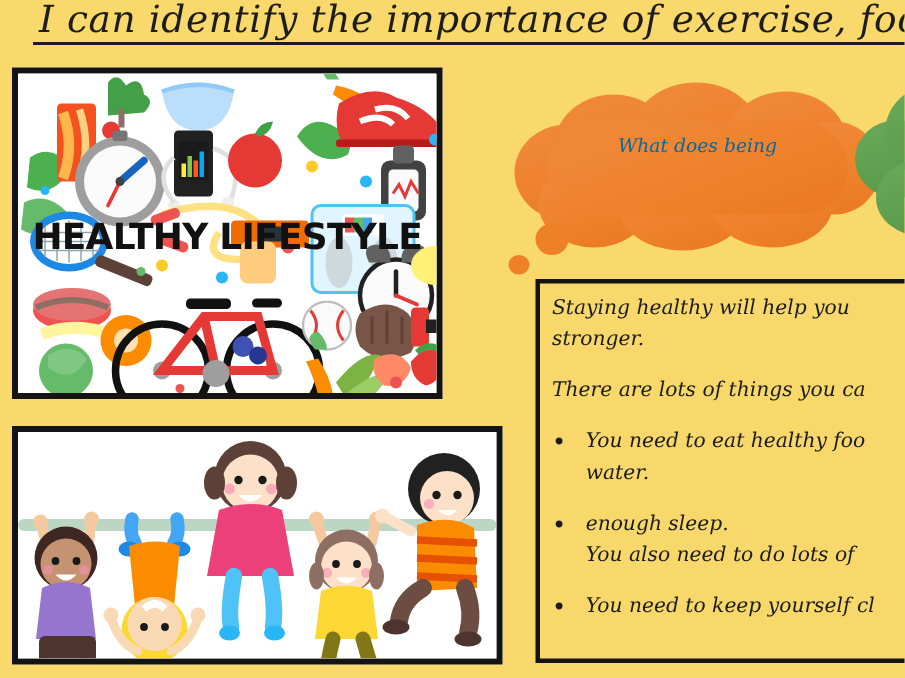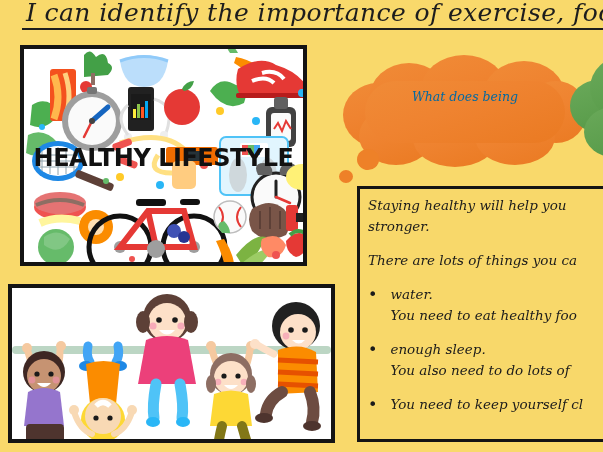--- a/index.html
+++ b/index.html
@@ -25,21 +25,21 @@
   .title-rule{
     position:absolute;left:22px;top:28px;width:600px;height:2px;background:#1d1d1d;
   }
 
   
   .photo{
     position:absolute;background:#ffffff;
     border:4px solid #141414;
     box-sizing:border-box;overflow:hidden;
   }
-  #photo-lifestyle{left:20px;top:45px;width:287px;height:221px;}
+  #photo-lifestyle{left:8px;top:45px;width:287px;height:221px;}
   #photo-kids{left:8px;top:284px;width:327px;height:159px;}
 
   
   .collage{position:absolute;inset:0;background:#fff;}
   .hl-word{
     position:absolute;left:50%;top:51%;transform:translate(-50%,-50%);
     font-family:"DejaVu Sans", sans-serif;
     font-weight:bold;font-size:24px;color:#111;letter-spacing:-.5px;
     white-space:nowrap;z-index:9;
   }
@@ -400,22 +400,22 @@
   <div id="infobox">
     <div class="ib-line">Staying healthy will help you</div>
     <div class="ib-line">stronger.</div>
     <div class="ib-gap"></div>
     <div class="ib-line">There are lots of things you ca</div>
     <div class="ib-gap"></div>
 
     <div class="ib-bullet">
       <span class="bul">•</span>
       <span>
+        <span class="btxt" style="display:block">You need to eat healthy foo</span>
         <span class="btxt" style="display:block">water.</span>
-        <span class="btxt" style="display:block">You need to eat healthy foo</span>
       </span>
     </div>
     <div class="ib-gap"></div>
 
     <div class="ib-bullet">
       <span class="bul">•</span>
       <span>
         <span class="btxt" style="display:block">enough sleep.</span>
         <span class="btxt" style="display:block">You also need to do lots of</span>
       </span>

